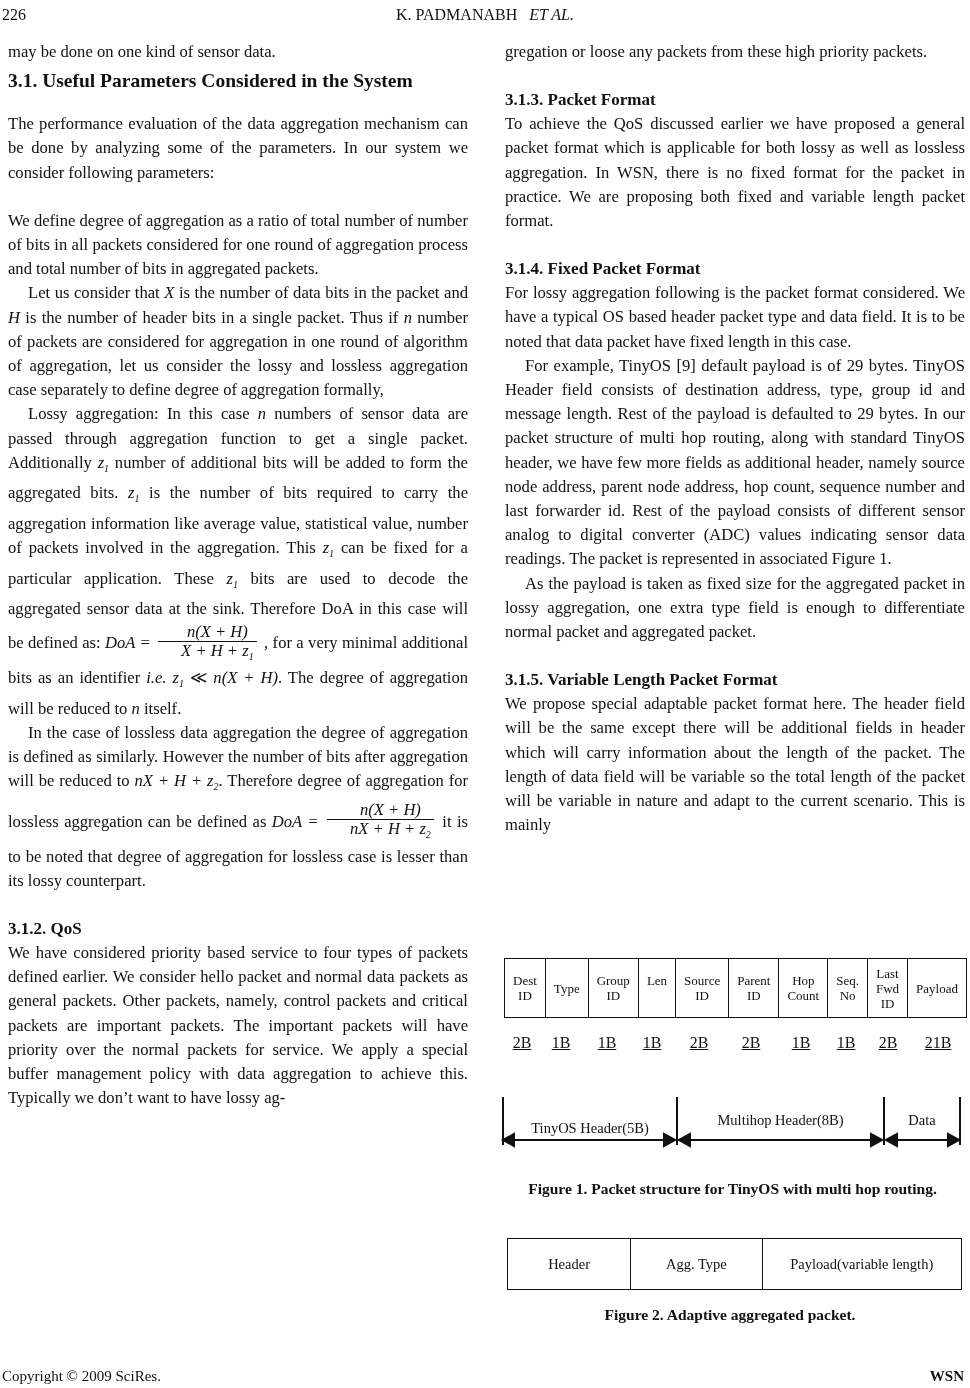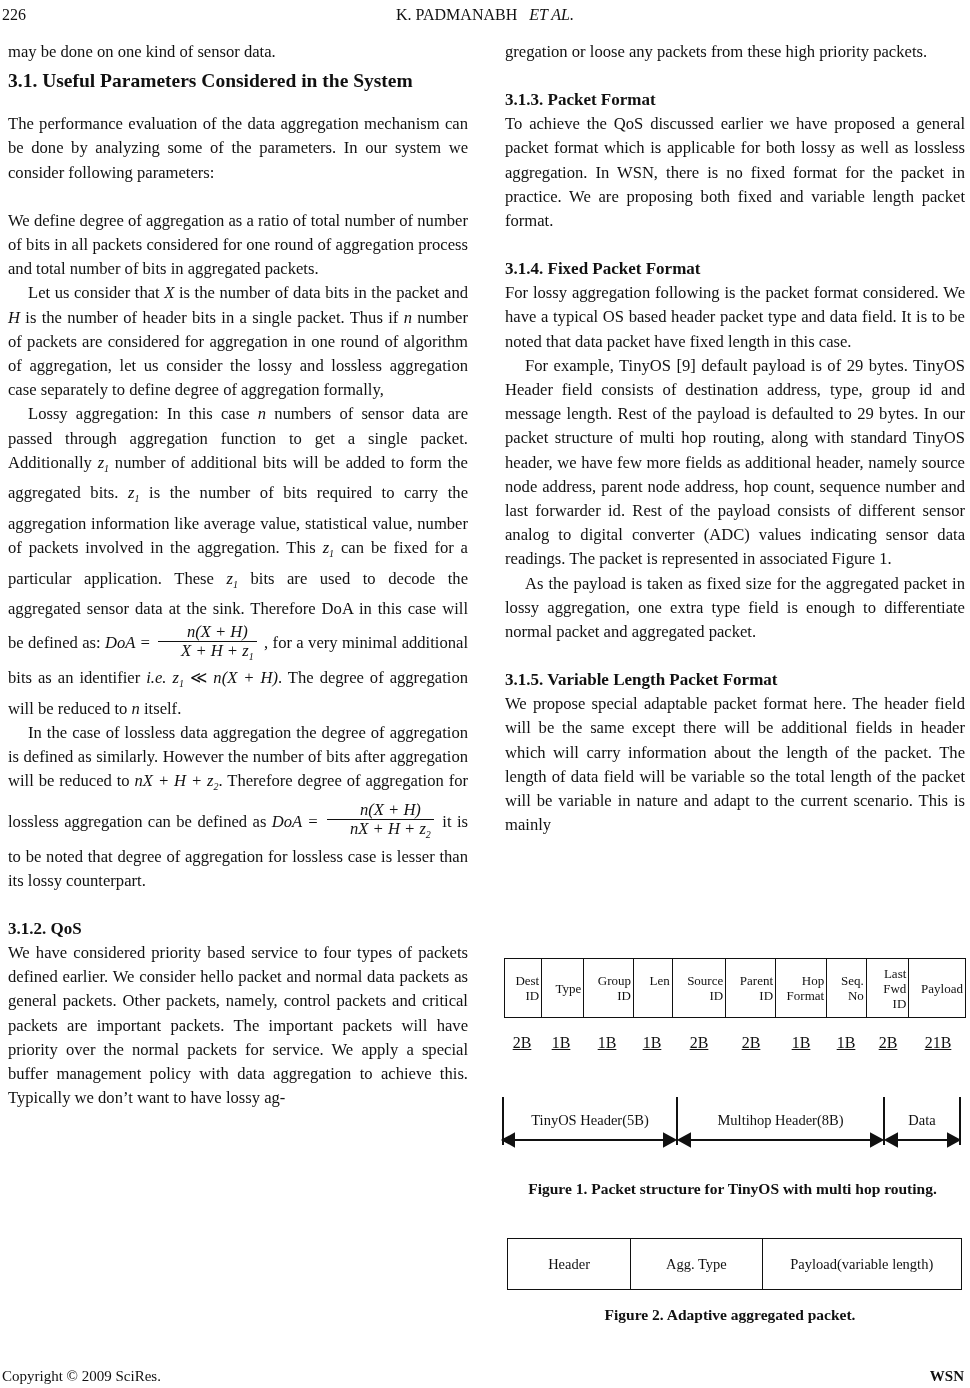--- a/index.html
+++ b/index.html
@@ -24,21 +24,21 @@
   .gap { height: 24px; }
   .m { font-style: italic; }
   .frac { display: inline-block; vertical-align: middle; text-align: center; font-style: italic; line-height: 18px; margin: 0 3px; }
   .frac .num { display: block; border-bottom: 1px solid #111; padding: 0 3px; }
   .frac .den { display: block; padding: 0 3px; }
   .eqline { line-height: 44px; }
   sub { font-size: 10px; }
 
   
   .fig1-table { left: 504px; top: 958px; width: 462px; height: 60px; border-collapse: collapse; font-size: 13px; line-height: 15px; }
-  .fig1-table td { border: 1.3px solid #111; text-align: right; vertical-align: middle; padding: 0 2px; }
+  .fig1-table td { border: 1.3px solid #111; text-align: center; vertical-align: middle; padding: 0 8px; }
   .sizes { top: 1034px; left: 504px; width: 462px; height: 20px; font-size: 16px; }
   .sizes span { position: absolute; text-decoration: underline; transform: translateX(-50%); }
   .bracket-line { position: absolute; width: 2px; background: #111; top: 1097px; height: 48px; }
   .arrow-label { position: absolute; top: 1112px; font-size: 14.5px; text-align: center; }
   .caption { font-weight: bold; font-size: 15.5px; text-align: center; }
 
   
   .fig2-table { left: 507px; top: 1238px; width: 455px; height: 52px; border-collapse: collapse; font-size: 14.5px; }
   .fig2-table td { border: 1.3px solid #111; text-align: center; vertical-align: middle; }
 
@@ -123,21 +123,21 @@
 
 <table class="abs fig1-table">
   <tbody>
       <tr>
     <td style="width:36px"><span>Dest</span><br><span>ID</span></td>
     <td style="width:42px"><span>Type</span></td>
     <td style="width:50px"><span>Group</span><br><span>ID</span></td>
     <td style="width:40px"><span>Len</span><br>&nbsp;</td>
     <td style="width:54px"><span>Source</span><br><span>ID</span></td>
     <td style="width:50px"><span>Parent</span><br><span>ID</span></td>
-    <td style="width:50px"><span>Hop</span><br><span>Format</span></td>
+    <td style="width:50px"><span>Hop</span><br><span>Count</span></td>
     <td style="width:40px"><span>Seq.</span><br><span>No</span></td>
     <td style="width:44px"><span>Last</span><br><span>Fwd</span><br><span>ID</span></td>
     <td style="width:56px"><span>Payload</span></td>
   </tr>
 </tbody>
   </table>
 
 <div class="abs sizes">
   <span style="left:18px">2B</span>
   <span style="left:57px">1B</span>
@@ -163,21 +163,21 @@
     <polygon points="185,10 174,4 174,16"></polygon>
     <line x1="192" y1="10" x2="389" y2="10"></line>
     <polygon points="189,10 200,4 200,16"></polygon>
     <polygon points="392,10 381,4 381,16"></polygon>
     <line x1="399" y1="10" x2="466" y2="10"></line>
     <polygon points="396,10 407,4 407,16"></polygon>
     <polygon points="469,10 458,4 458,16"></polygon>
   </g>
 </svg>
 
-<div class="arrow-label" style="left:504px; width:172px;">TinyOS Header(5B)</div>
+<div class="arrow-label" style="left:504px; width:172px;margin-top:8px;">TinyOS Header(5B)</div>
 <div class="arrow-label" style="left:678px; width:205px;">Multihop Header(8B)</div>
 <div class="arrow-label" style="left:885px; width:74px;">Data</div>
 
 <div class="abs caption" style="left:495px; width:475px; top:1180px;">Figure 1. Packet structure for TinyOS with multi hop routing.</div>
 
 <table class="abs fig2-table">
   <tbody>
       <tr>
     <td style="width:123px">Header</td>
     <td style="width:132px">Agg. Type</td>

